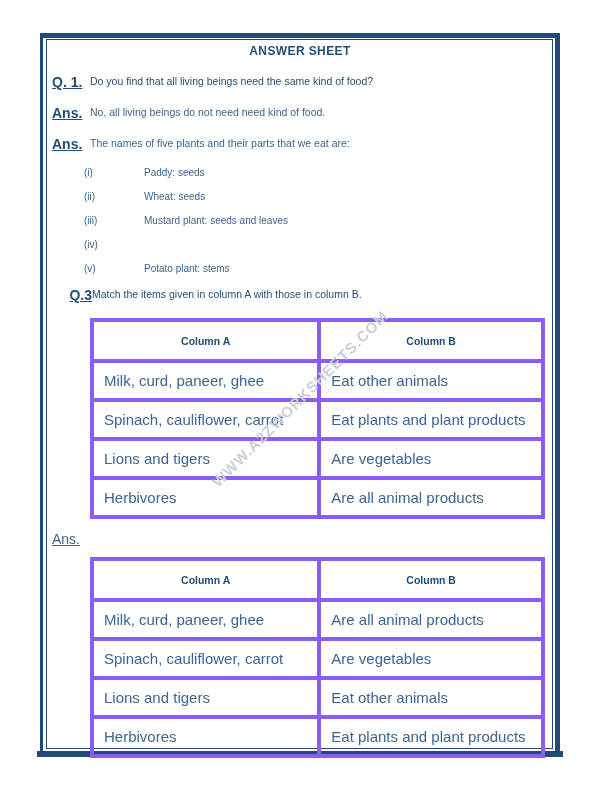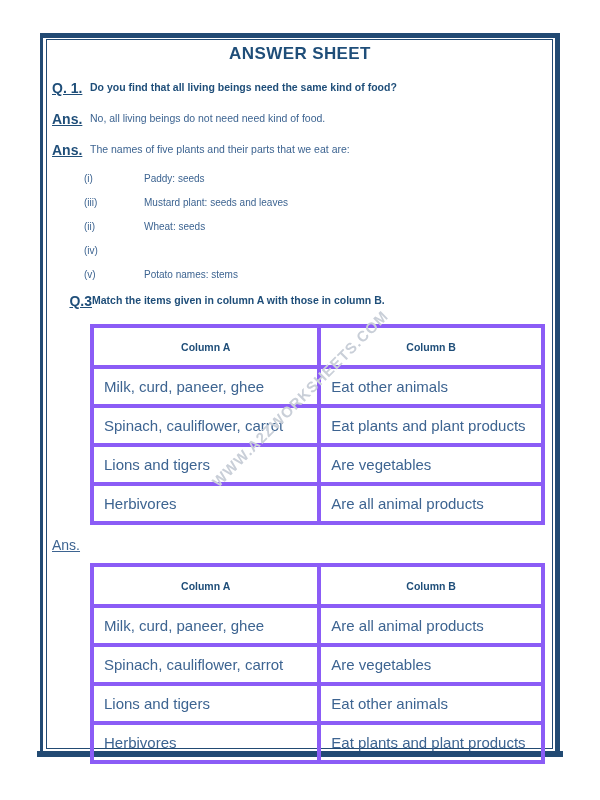--- a/index.html
+++ b/index.html
@@ -57,21 +57,21 @@
 
   
   #content{
     position:absolute;
     left:52px;top:44px;
     width:496px;
     z-index:2;
   }
   #doc-title{
     text-align:center;
-    font-size:17px;
+    font-size:12px;
     font-weight:bold;
     color:#1f4e79;
     letter-spacing:.4px;
     margin-bottom:16px;
   }
   .qa-row{
     display:flex;
     align-items:flex-start;
     margin-bottom:15px;
   }
@@ -87,21 +87,21 @@
     font-weight:normal;
     color:#3d6491;
   }
   .qa-text{
     flex:1 1 auto;
     font-size:10.5px;
     color:#3d6491;
     line-height:1.35;
   }
   .qa-text.bold{
-    font-weight:bold;
+    font-weight:normal;
     color:#1f4e79;
   }
   .qa-row.q3 .qa-label{width:40px;text-align:right;}
 
   
   #plant-list{
     margin:0 0 4px 0;
     padding:0;
     list-style:none;
   }
@@ -182,33 +182,33 @@
     <span class="qa-label">Ans.</span>
     <span class="qa-text">The names of five plants and their parts that we eat are:</span>
   </div>
 
   <ul id="plant-list">
     <li>
       <span class="roman">(i)</span>
       <span class="li-text">Paddy: seeds</span>
     </li>
     <li>
+      <span class="roman">(ii)</span>
+      <span class="li-text">Wheat: seeds</span>
+    </li>
+    <li>
       <span class="roman">(iii)</span>
       <span class="li-text">Mustard plant: seeds and leaves</span>
     </li>
     <li>
-      <span class="roman">(ii)</span>
-      <span class="li-text">Wheat: seeds</span>
-    </li>
-    <li>
       <span class="roman">(iv)</span>
     </li>
     <li>
       <span class="roman">(v)</span>
-      <span class="li-text">Potato names: stems</span>
+      <span class="li-text">Potato plant: stems</span>
     </li>
   </ul>
 
   <div class="qa-row q3">
     <span class="qa-label">Q.3</span>
     <span class="qa-text bold">Match the items given in column A with those in column B.</span>
   </div>
 
   <div class="table-block">
     <table class="match-table">

